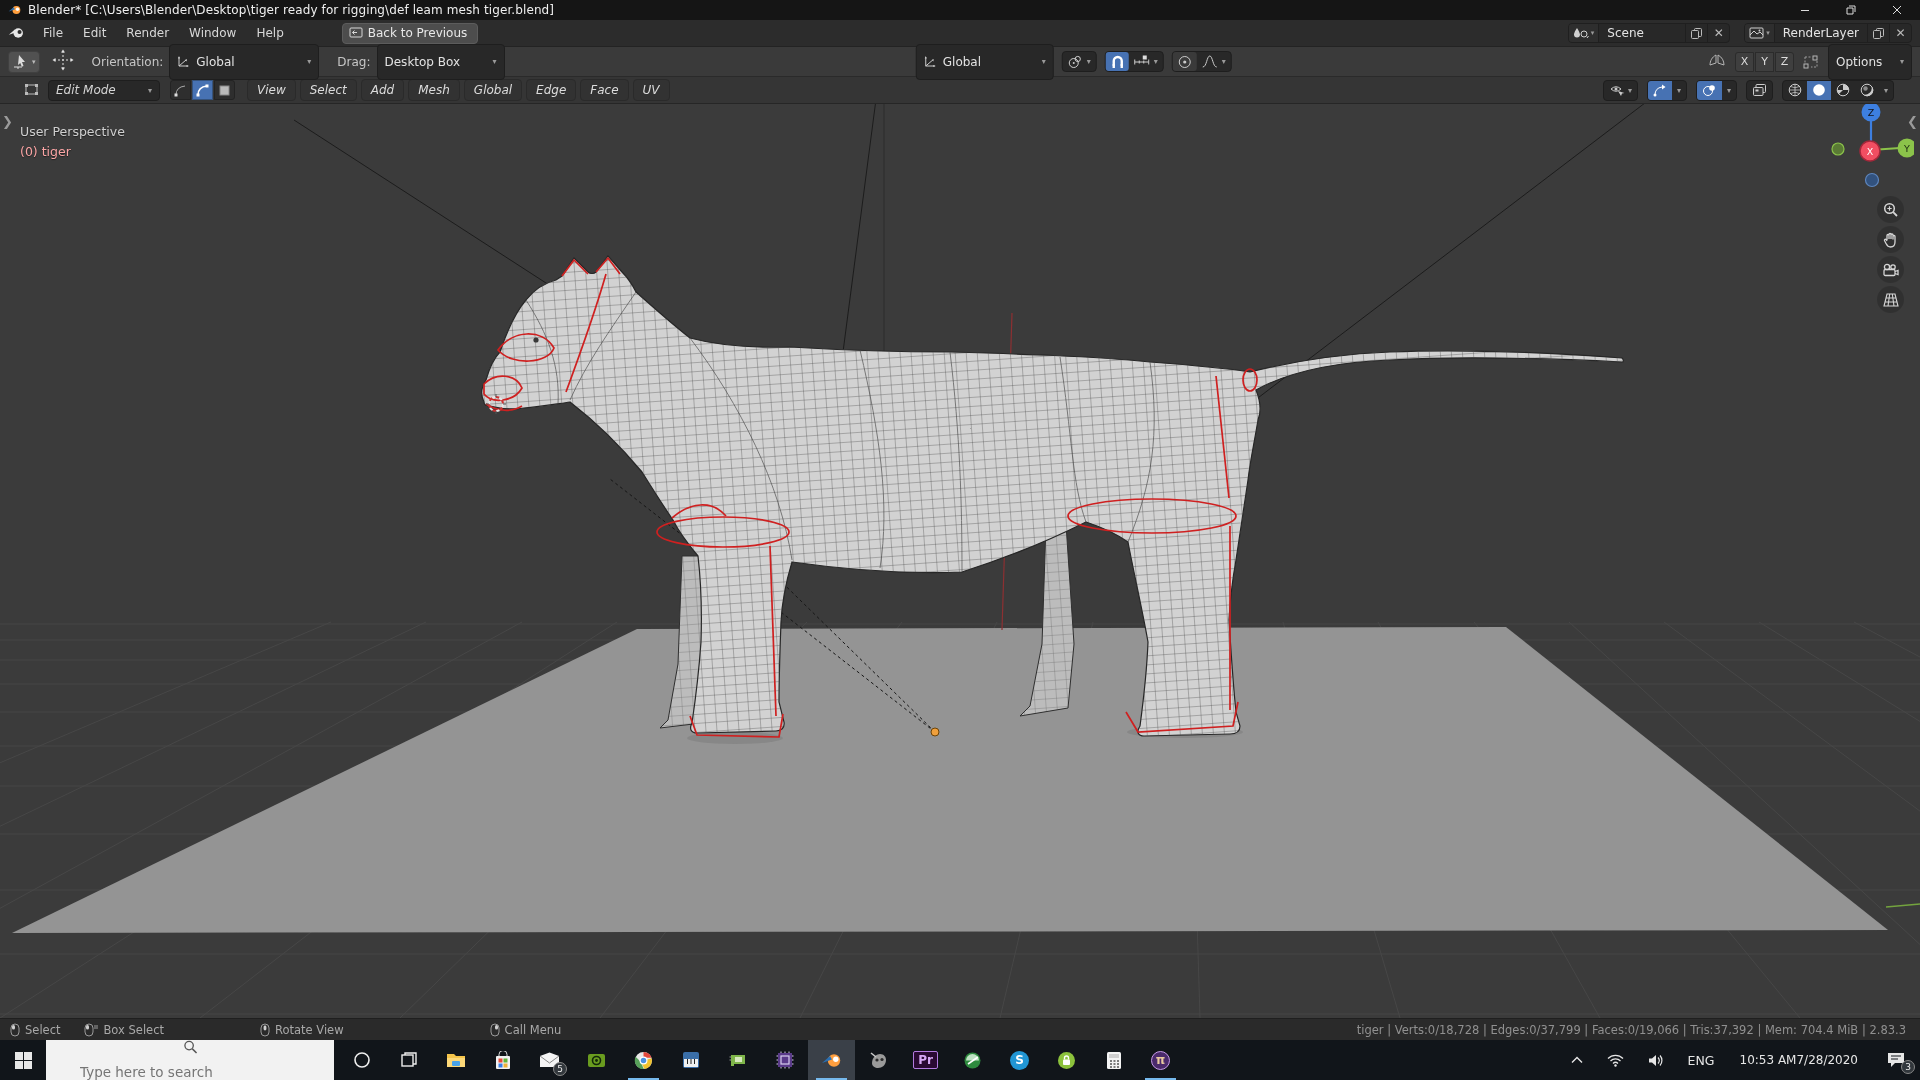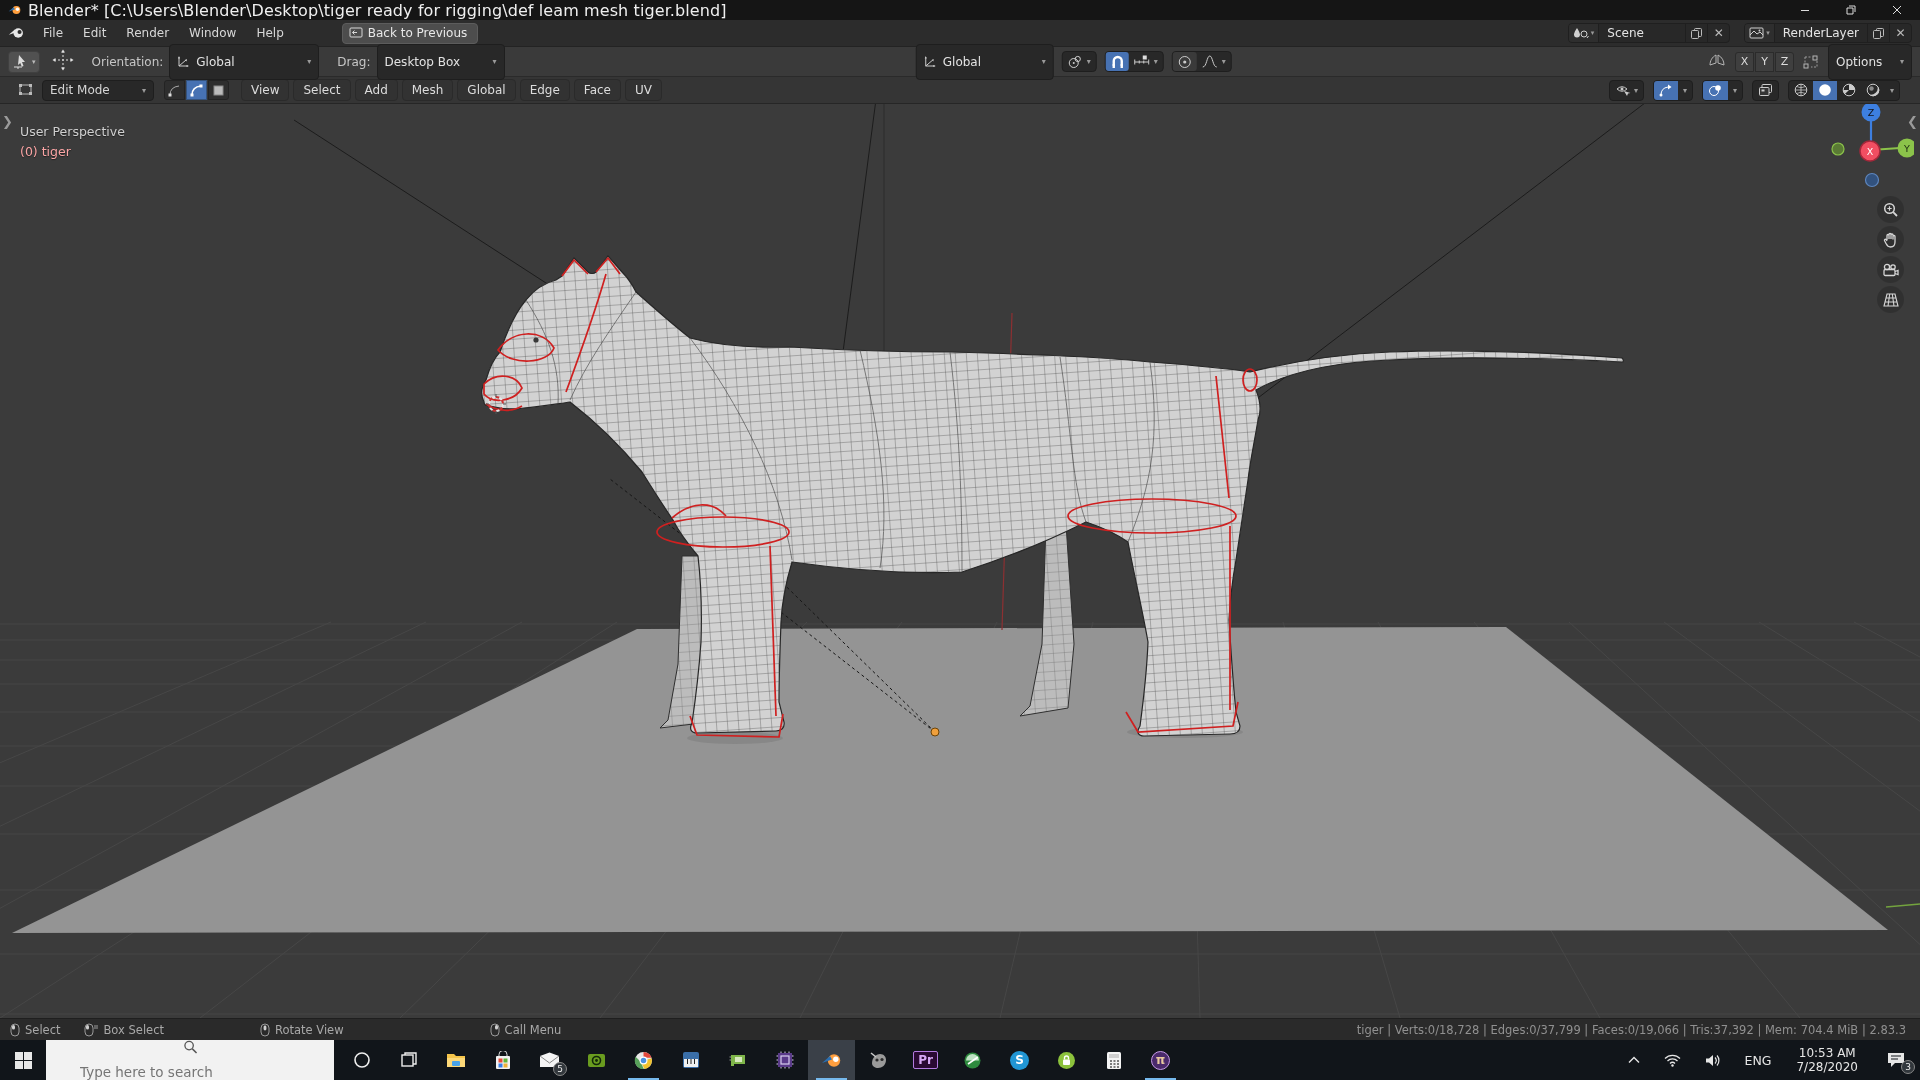--- a/index.html
+++ b/index.html
@@ -3,21 +3,21 @@
 <meta charset="utf-8">
 <style>
   * { margin:0; padding:0; box-sizing:border-box; }
   html,body { width:1920px; height:1080px; overflow:hidden; background:#000;
     font-family:"DejaVu Sans","Liberation Sans",sans-serif; }
   .col { display:flex; flex-direction:column; width:1920px; height:1080px; }
 
   
   .titlebar { height:20px; background:var(--titlebar_bg,#151515); display:flex; align-items:center; color:#fff; font-size:12px; }
   .titlebar .blogo { width:14px; height:12px; margin:0 6px 0 8px; }
-  .titlebar .ttext { flex:0 1 auto; font-size:16px; color:#efefef; letter-spacing:.1px; }
+  .titlebar .ttext { flex:0 1 auto; font-size:12px; color:#efefef; letter-spacing:.1px; }
   .winbtns { margin-left:auto; display:flex; height:100%; }
   .winbtn { width:46px; height:100%; display:flex; align-items:center; justify-content:center; color:#ddd; }
 
   
   .menubar { height:27px; background:var(--menubar_bg,#2c2c2c); display:flex; align-items:center; color:#d8d8d8; font-size:12px; border-bottom:1px solid #232323; }
   .menubar .blogo { width:17px; height:14px; margin:0 8px 0 8px; }
   .menu-item { padding:4px 10px; border-radius:3px; }
   .backbtn { margin-left:48px; background:#4d4d4d; border:1px solid #5c5c5c; border-radius:4px; padding:2px 10px 3px 6px; display:flex; align-items:center; gap:5px; color:#e8e8e8; }
   .mb-right { margin-left:auto; display:flex; align-items:center; gap:14px; padding-right:8px; }
   .idwidget { display:flex; align-items:center; background:#282828; border:1px solid #1f1f1f; border-radius:4px; height:20px; overflow:hidden; }
@@ -36,21 +36,21 @@
   .wgroup { display:flex; align-items:center; background:var(--widget_bg,#282828); border:1px solid #1e1e1e; border-radius:4px; height:21px; }
   .wgroup .seg { display:flex; align-items:center; padding:0 5px; height:100%; gap:4px; }
   .seg.on { background:#4772b3; border-radius:3px; }
   .t2-right { margin-left:auto; display:flex; align-items:center; gap:8px; }
   .xyz { display:flex; align-items:center; gap:1px; }
   .xyzbtn { background:#3f3f3f; border:1px solid #2b2b2b; color:#ddd; font-size:11px; width:19px; height:20px; display:flex; align-items:center; justify-content:center; }
   .xyzbtn:first-child { border-radius:3px 0 0 3px; }
   .xyzbtn:last-child { border-radius:0 3px 3px 0; }
 
   
-  .toolbar3 { height:27px; background:var(--header_bg,#353535); border-bottom:1px solid #262626; display:flex; align-items:center; font-size:12px; color:#d4d4d4; padding:0 16px; }
+  .toolbar3 { height:27px; background:var(--header_bg,#353535); border-bottom:1px solid #262626; display:flex; align-items:center; font-size:12px; color:#d4d4d4; padding:0 22px;font-style:italic; }
   .mode-dd { background:var(--widget_bg,#282828); border:1px solid #1e1e1e; border-radius:4px; height:21px; display:flex; align-items:center; gap:6px; padding:0 7px; margin-right:10px; }
   .selmodes { display:flex; gap:1px; margin-right:12px; }
   .selmode { width:21px; height:20px; background:#2e2e2e; border:1px solid #232323; display:flex; align-items:center; justify-content:center; }
   .selmode.on { background:#4772b3; border-color:#35537d; }
   .selmode:first-child { border-radius:3px 0 0 3px; }
   .selmode:last-child { border-radius:0 3px 3px 0; }
   .hchip { background:#323232; border:1px solid #2a2a2a; border-radius:4px; padding:3px 9px; margin-right:4px; color:#dcdcdc; }
   .t3-right { margin-left:auto; display:flex; align-items:center; gap:9px; padding-right:4px; }
   .hgrp { display:flex; align-items:center; background:#282828; border:1px solid #1e1e1e; border-radius:4px; height:21px; overflow:hidden; }
   .hseg { display:flex; align-items:center; justify-content:center; height:100%; padding:0 5px; gap:3px; }
@@ -74,21 +74,21 @@
   .tb-start { width:46px; display:flex; align-items:center; justify-content:center; }
   .tb-search { width:288px; background:#f2f2f2; display:flex; align-items:center; gap:10px; padding:0 12px; margin:0;flex-direction:column; }
   .tb-search input { border:none; outline:none; background:transparent; font-size:13.5px; color:#333; width:220px; font-family:inherit; }
   .tb-apps { display:flex; align-items:stretch; margin-left:4px; }
   .tb-icon { width:47px; display:flex; align-items:center; justify-content:center; position:relative; }
   .tb-icon.open::after { content:""; position:absolute; bottom:0; left:8px; right:8px; height:2px; background:#76b9ed; }
   .tb-icon.active { background:#3a4048; }
   .badge { position:absolute; right:6px; bottom:4px; background:#32373c; border:1px solid #888; color:#eee; font-size:9px; width:14px; height:14px; border-radius:50%; display:flex; align-items:center; justify-content:center; }
   .tb-tray { margin-left:auto; display:flex; align-items:center; gap:10px; padding-right:4px; }
   .trayitem { padding:0 7px; height:100%; display:flex; align-items:center; justify-content:center; font-size:12.5px; }
-  .clock { flex-direction:column; line-height:14px; font-size:12px; text-align:center; padding:16px 8px; }
+  .clock { flex-direction:row; line-height:14px; font-size:12px; text-align:center; padding:16px 8px; }
   .appglyph { font-weight:bold; }
 </style>
 </head>
 <body>
 
 <div class="col">
 
   <div class="titlebar">
     <svg class="blogo" viewBox="0 0 20 14">
       <circle cx="12" cy="7" r="5.6" fill="#ff9f3f"></circle>

